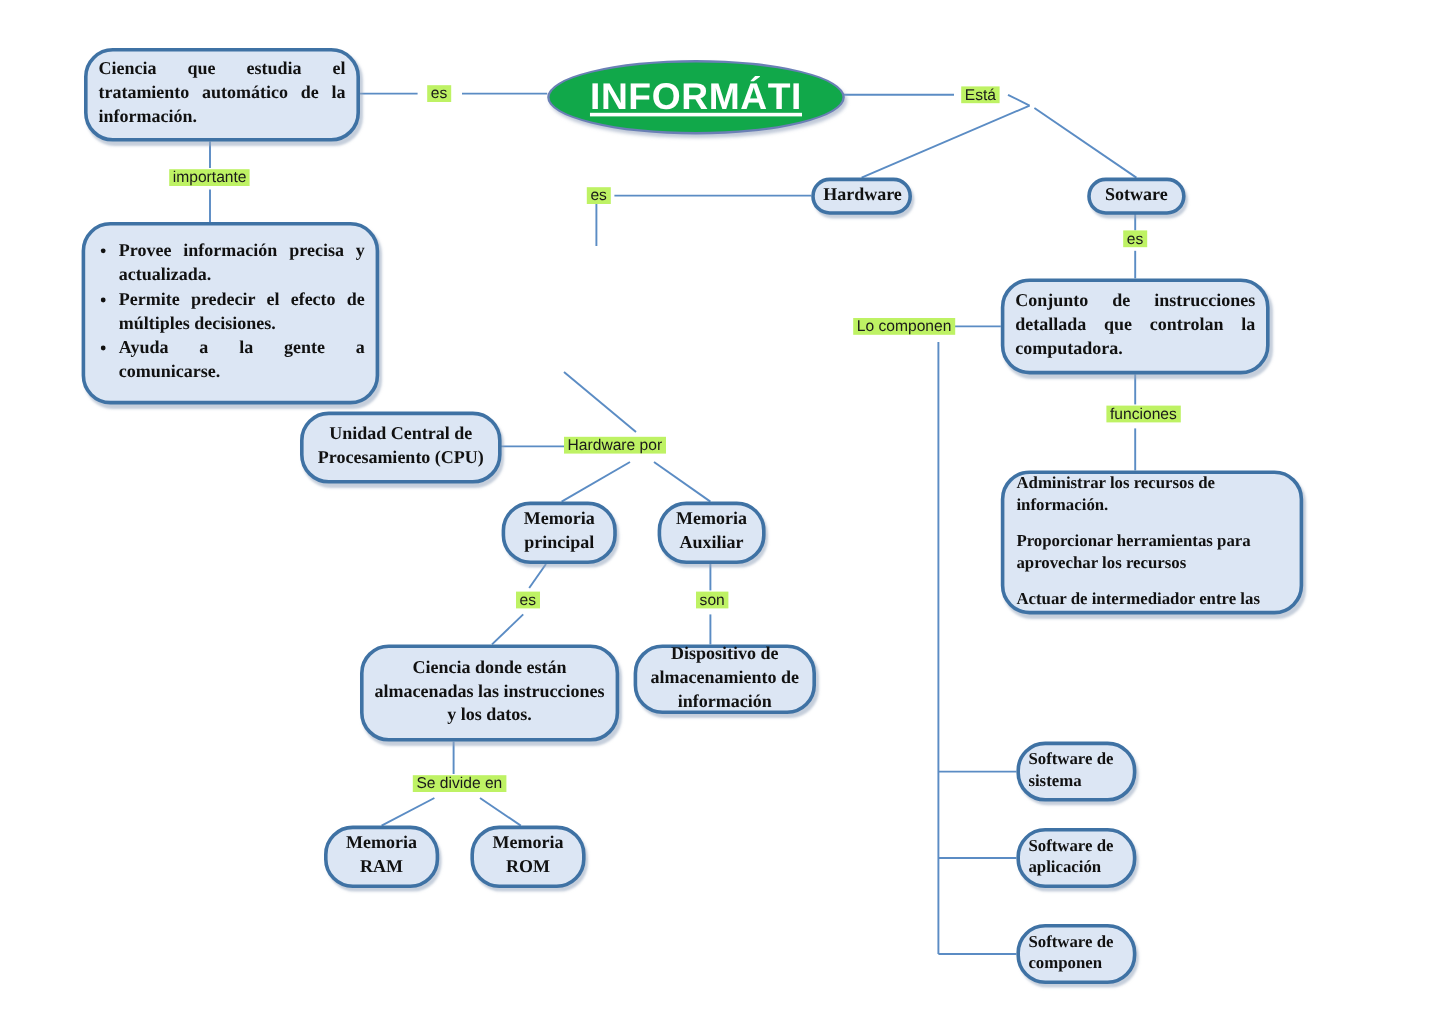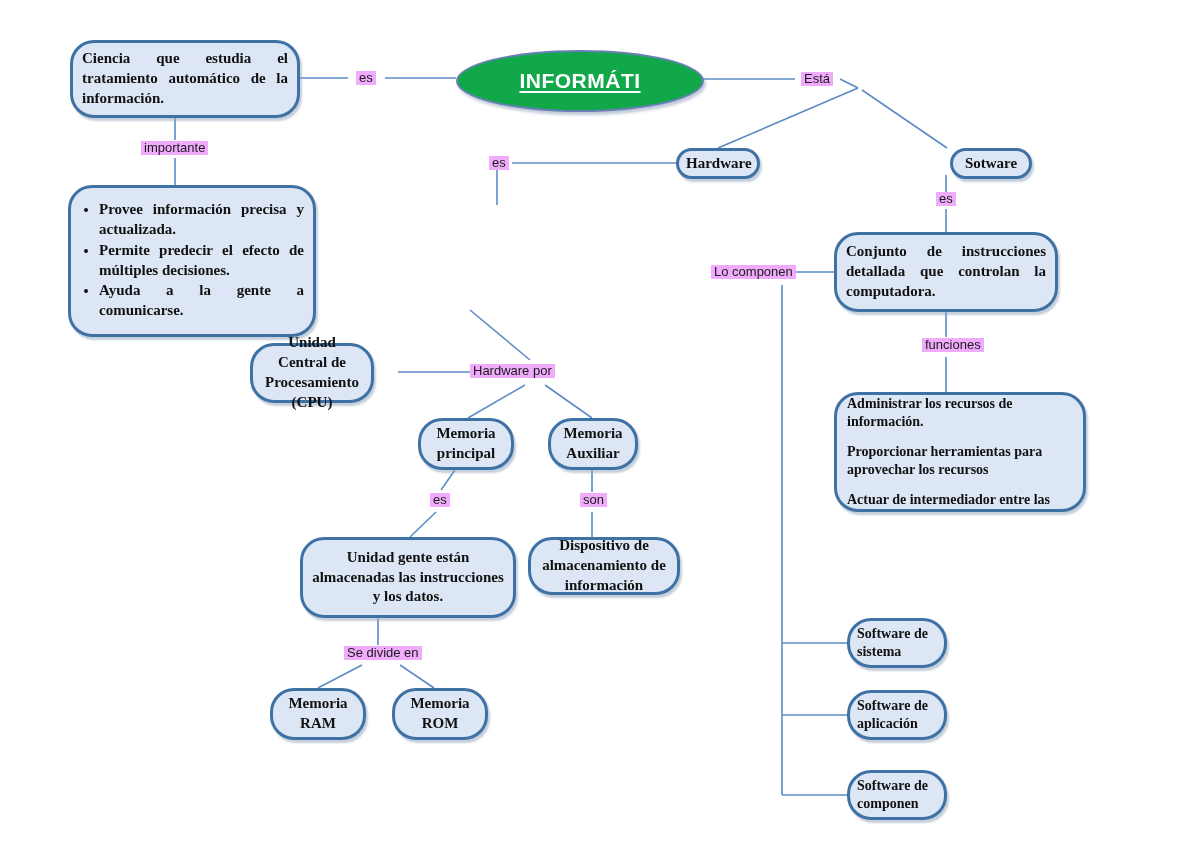--- a/index.html
+++ b/index.html
@@ -72,35 +72,35 @@
     justify-content: center;
     border-radius: 50%;
     background: #11a84a;
     border: 2px solid #6a7fb5;
     box-shadow: 2px 3px 3px rgba(150,165,190,0.6);
   }
   .ellipse-label {
     color: #ffffff;
     font-family: "Liberation Sans", sans-serif;
     font-weight: bold;
-    font-size: 21px;
+    font-size: 31px;
     letter-spacing: 0.5px;
     text-decoration: underline;
     text-underline-offset: 3px;
     white-space: nowrap;
   }
 
   
   .link-label {
     position: absolute;
     font-family: "Liberation Sans", sans-serif;
     font-weight: normal;
     font-size: 13px;
     color: #1a1a1a;
-    background: #f0abfc;
+    background: #bef264;
     white-space: nowrap;
     padding: 0 3px;
     line-height: 1.1;
   }
 </style>
 </head>
 <body>
 
 <div id="canvas">
 
@@ -167,43 +167,43 @@
       <li>Provee información precisa y actualizada.</li>
       <li>Permite predecir el efecto de múltiples decisiones.</li>
       <li>Ayuda a la gente a comunicarse.</li>
     </ul>
   </div>
 
   <div class="node center-text tight" style="left:676px; top:148px; width:84px; height:31px;">
     <span>Hardware</span>
   </div>
 
-  <div class="node center-text tight" style="left:906px; top:148px; width:82px; height:31px;margin-left:44px;">
+  <div class="node center-text tight" style="left:906px; top:148px; width:82px; height:31px;">
     <span>Sotware</span>
   </div>
 
 
   <div class="node justify-text" style="left:834px; top:232px; width:224px; height:80px;">
     <span>Conjunto de instrucciones detallada que controlan la computadora.</span>
   </div>
 
-  <div class="node center-text" style="left:250px; top:343px; width:124px; height:60px;">
+  <div class="node center-text" style="left:250px; top:343px; width:168px; height:60px;">
     <span>Unidad Central de Procesamiento (CPU)</span>
   </div>
 
   <div class="node center-text tight" style="left:418px; top:418px; width:96px; height:52px;">
     <span>Memoria principal</span>
   </div>
 
   <div class="node center-text tight" style="left:548px; top:418px; width:90px; height:52px;">
     <span>Memoria Auxiliar</span>
   </div>
 
   <div class="node center-text" style="left:300px; top:537px; width:216px; height:81px;">
-    <span>Unidad gente están almacenadas las instrucciones y los datos.</span>
+    <span>Ciencia donde están almacenadas las instrucciones y los datos.</span>
   </div>
 
   <div class="node center-text" style="left:528px; top:537px; width:152px; height:58px;">
     <span>Dispositivo de almacenamiento de información</span>
   </div>
 
   <div class="node center-text tight" style="left:270px; top:688px; width:96px; height:52px;">
     <span>Memoria RAM</span>
   </div>
 

